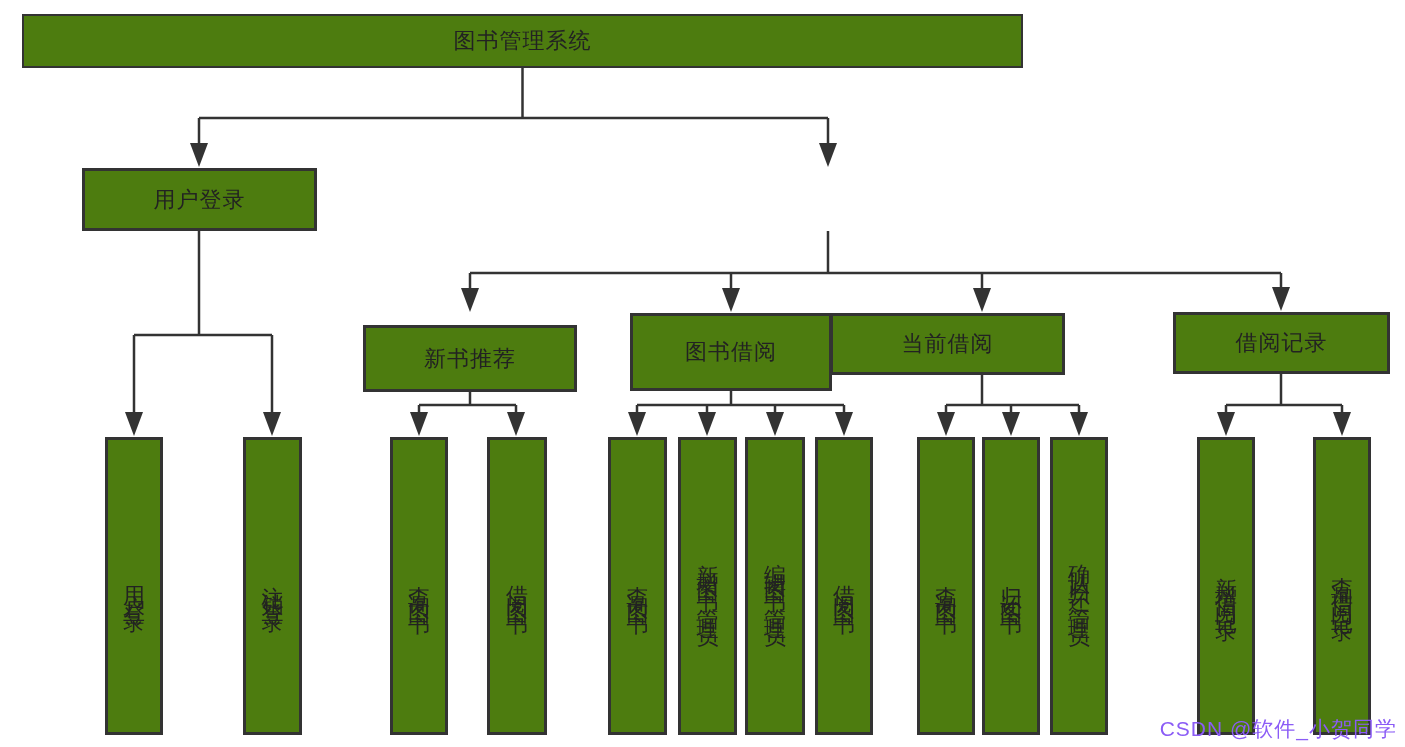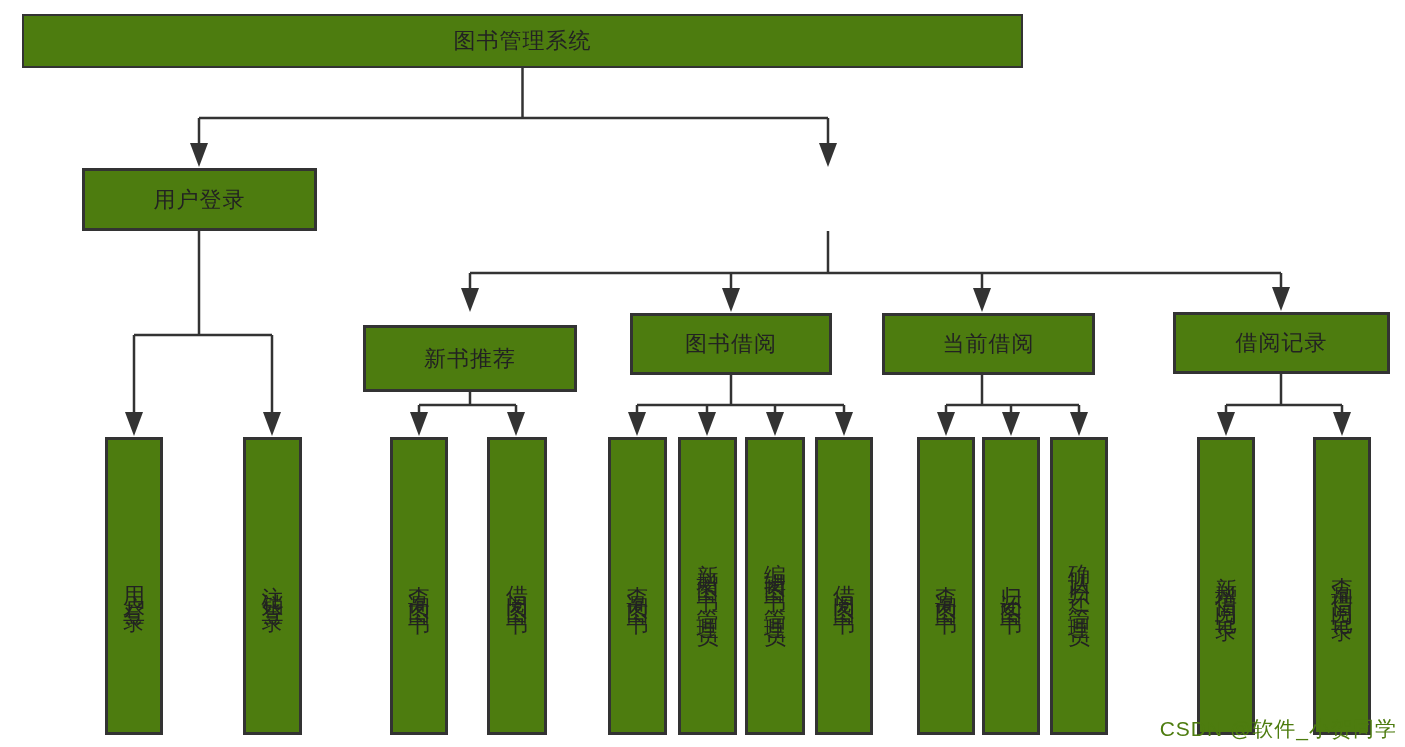--- a/index.html
+++ b/index.html
@@ -46,21 +46,21 @@
     text-orientation: mixed;
     font-size: 22px;
     letter-spacing: 9px;
     line-height: 1;
   }
   .watermark {
     position: absolute;
     right: 8px;
     bottom: 4px;
     font-size: 21px;
-    color: #4d7c0f;
+    color: #8b5cf6;
     letter-spacing: 1px;
     z-index: 3;
     white-space: nowrap;
     text-align: right;
   }
 </style>
 </head>
 <body>
 
 <div id="canvas">
@@ -124,24 +124,24 @@
     <span>图书管理系统</span>
   </div>
 
   <div class="node hnode" style="left:82px; top:168px; width:235px; height:63px">
     <span>用户登录</span>
   </div>
 
   <div class="node hnode" style="left:363px; top:325px; width:214px; height:67px">
     <span>新书推荐</span>
   </div>
-  <div class="node hnode" style="left:630px; top:313px; width:202px; height:62px">
+  <div class="node hnode" style="left:630px; top:313px; width:202px; height:78px">
     <span>图书借阅</span>
   </div>
-  <div class="node hnode" style="left:882px; top:313px; width:213px; height:62px">
+  <div class="node hnode" style="left:830px; top:313px; width:235px; height:62px">
     <span>当前借阅</span>
   </div>
   <div class="node hnode" style="left:1173px; top:312px; width:217px; height:62px">
     <span>借阅记录</span>
   </div>
 
   <div class="node vnode" style="left:105px; top:437px; width:58px; height:298px">
     <span>用户登录</span>
   </div>
   <div class="node vnode" style="left:243px; top:437px; width:59px; height:298px">

